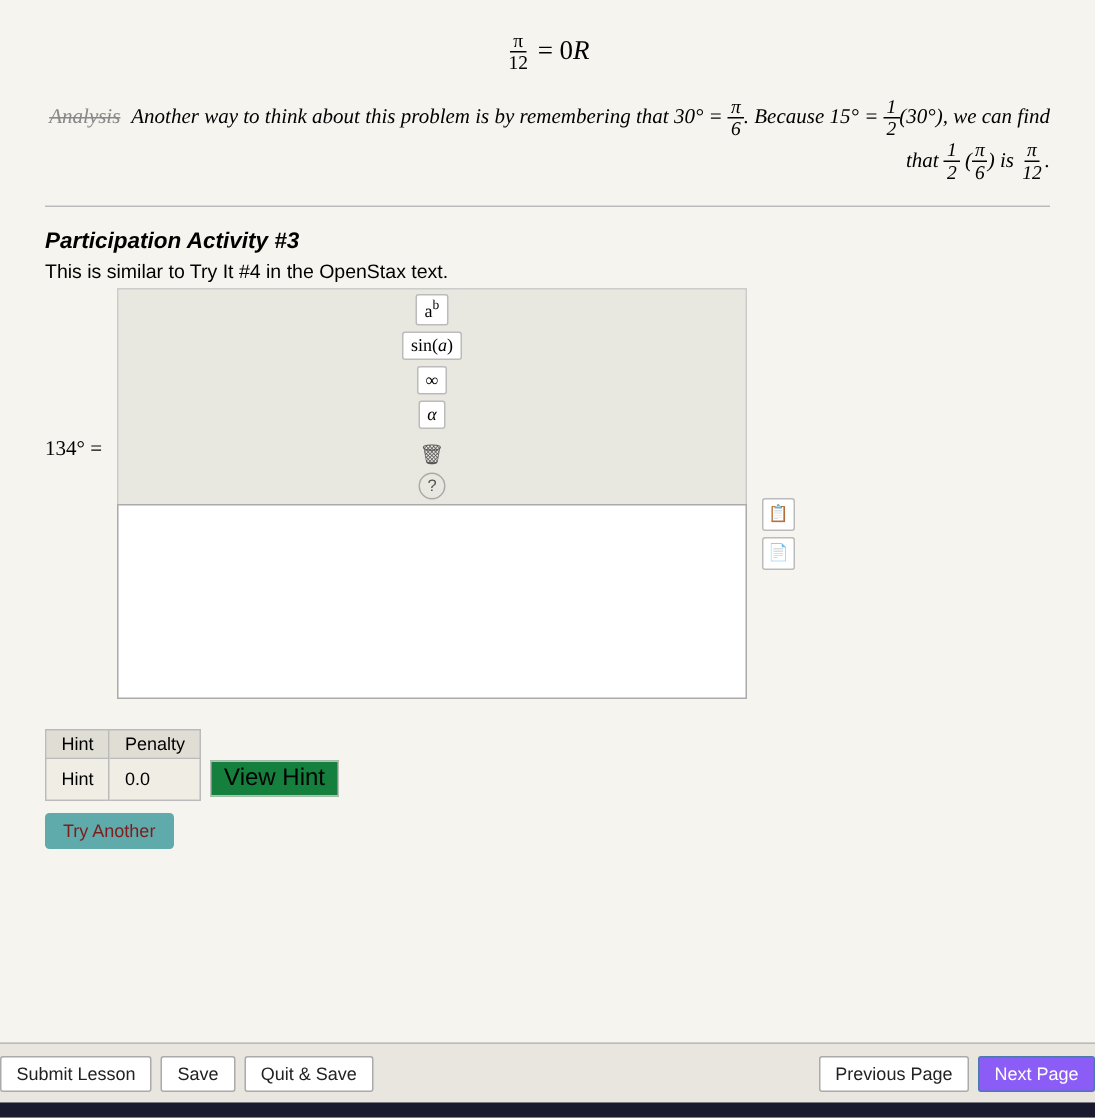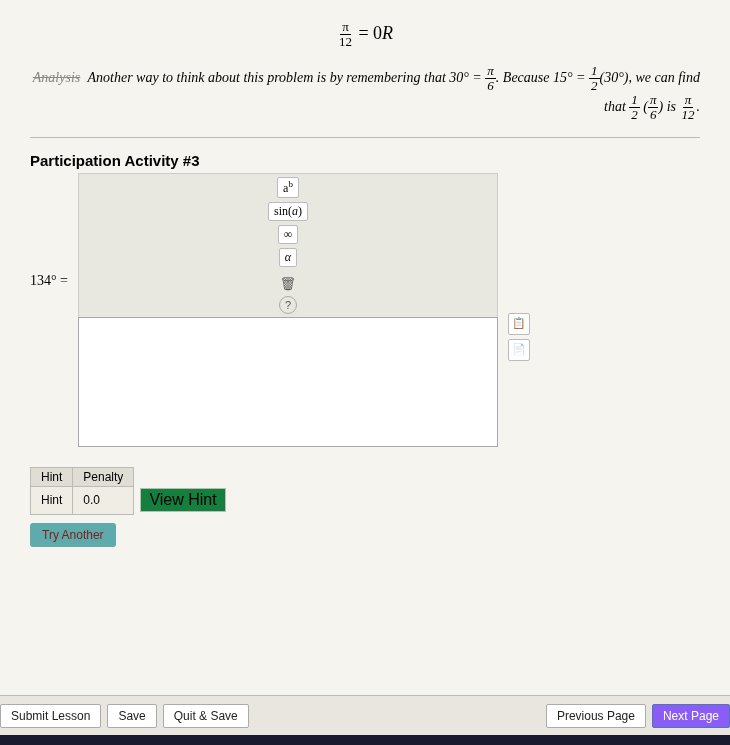--- a/index.html
+++ b/index.html
@@ -43,20 +43,21 @@
       border: none;
       border-top: 1px solid #bbb;
       margin: 10px 0 14px 0;
     }
     .participation-section {
       background: transparent;
     }
     .participation-title {
       font-size: 15px;
       font-weight: bold;
+      font-style: italic;
       margin-bottom: 4px;
       font-family: Arial, sans-serif;
     }
     .participation-sub {
       font-size: 13px;
       margin-bottom: 4px;
       font-style: normal;
       font-family: Arial, sans-serif;
     }
     .participation-question {
@@ -282,20 +283,21 @@
           <span class="num">π</span>
           <span class="den">12</span>
         </span>.
     </span>
   </div>
 
   <hr class="divider">
 
   <div class="participation-section">
     <div class="participation-title">Participation Activity #3</div>
+    <div class="participation-sub">This is similar to Try It #4 in the OpenStax text.</div>
 
     <div class="input-area-wrapper">
       <div class="label-134">
         134° =
       </div>
       <div class="input-box-outer">
 
         <div class="input-toolbar">
           <button class="toolbar-btn">a<sup>b</sup></button>
           <button class="toolbar-btn">sin(<span style="font-style:italic;">a</span>)</button>

